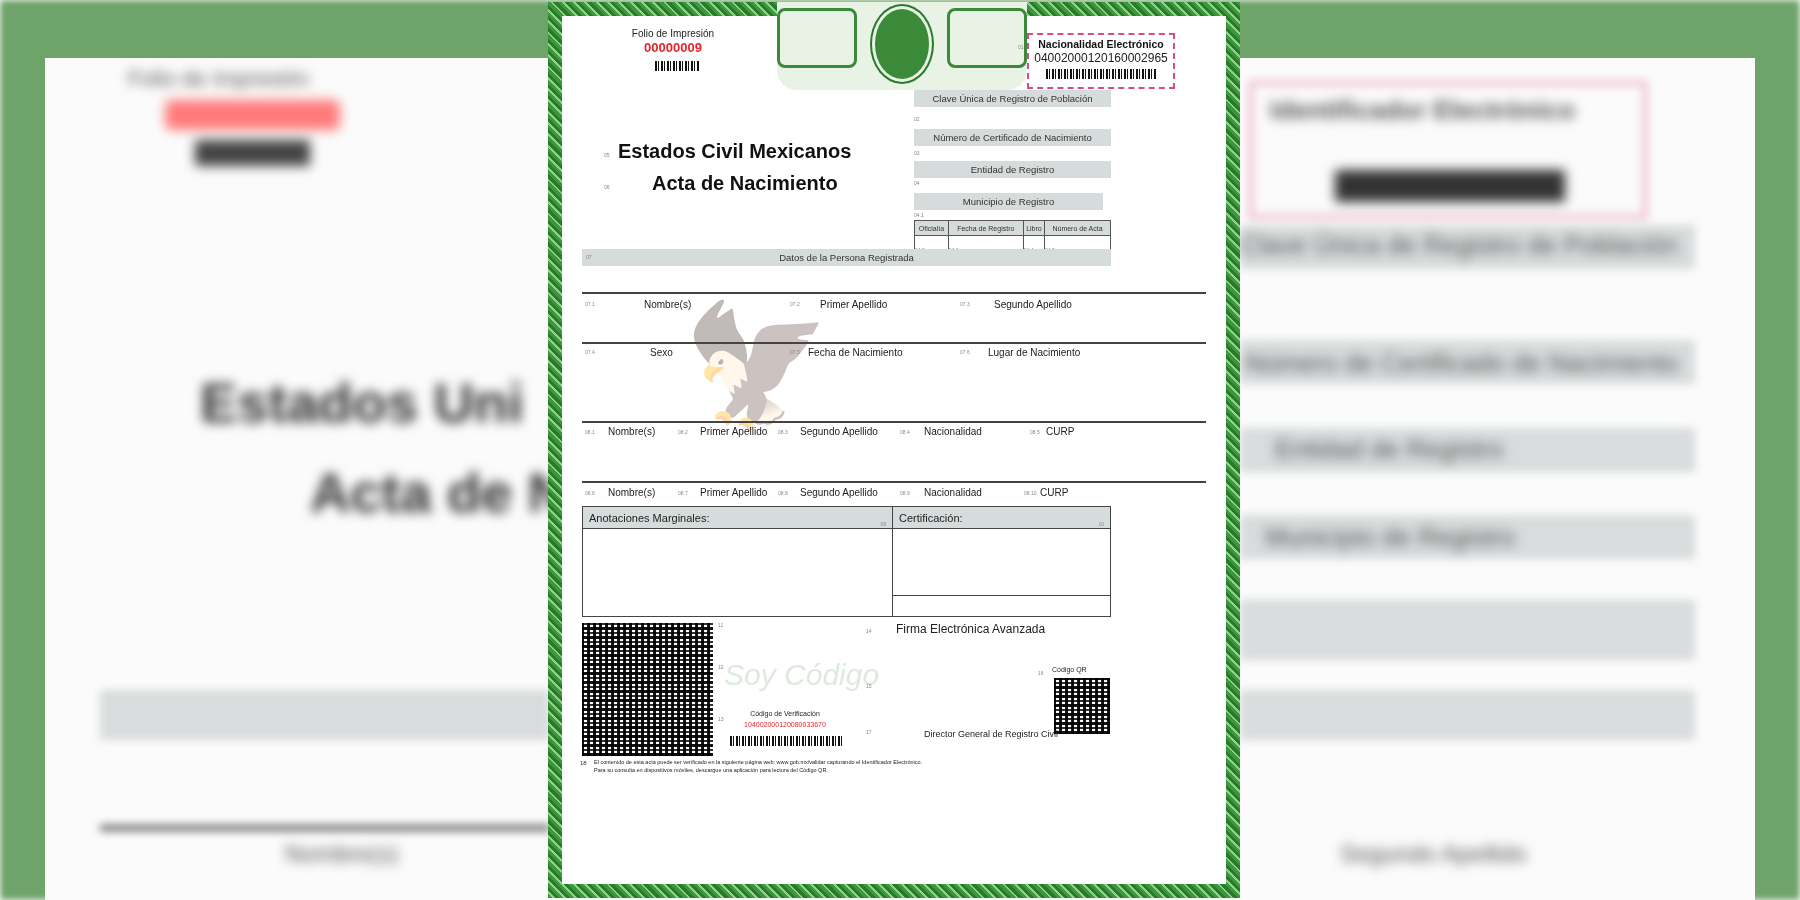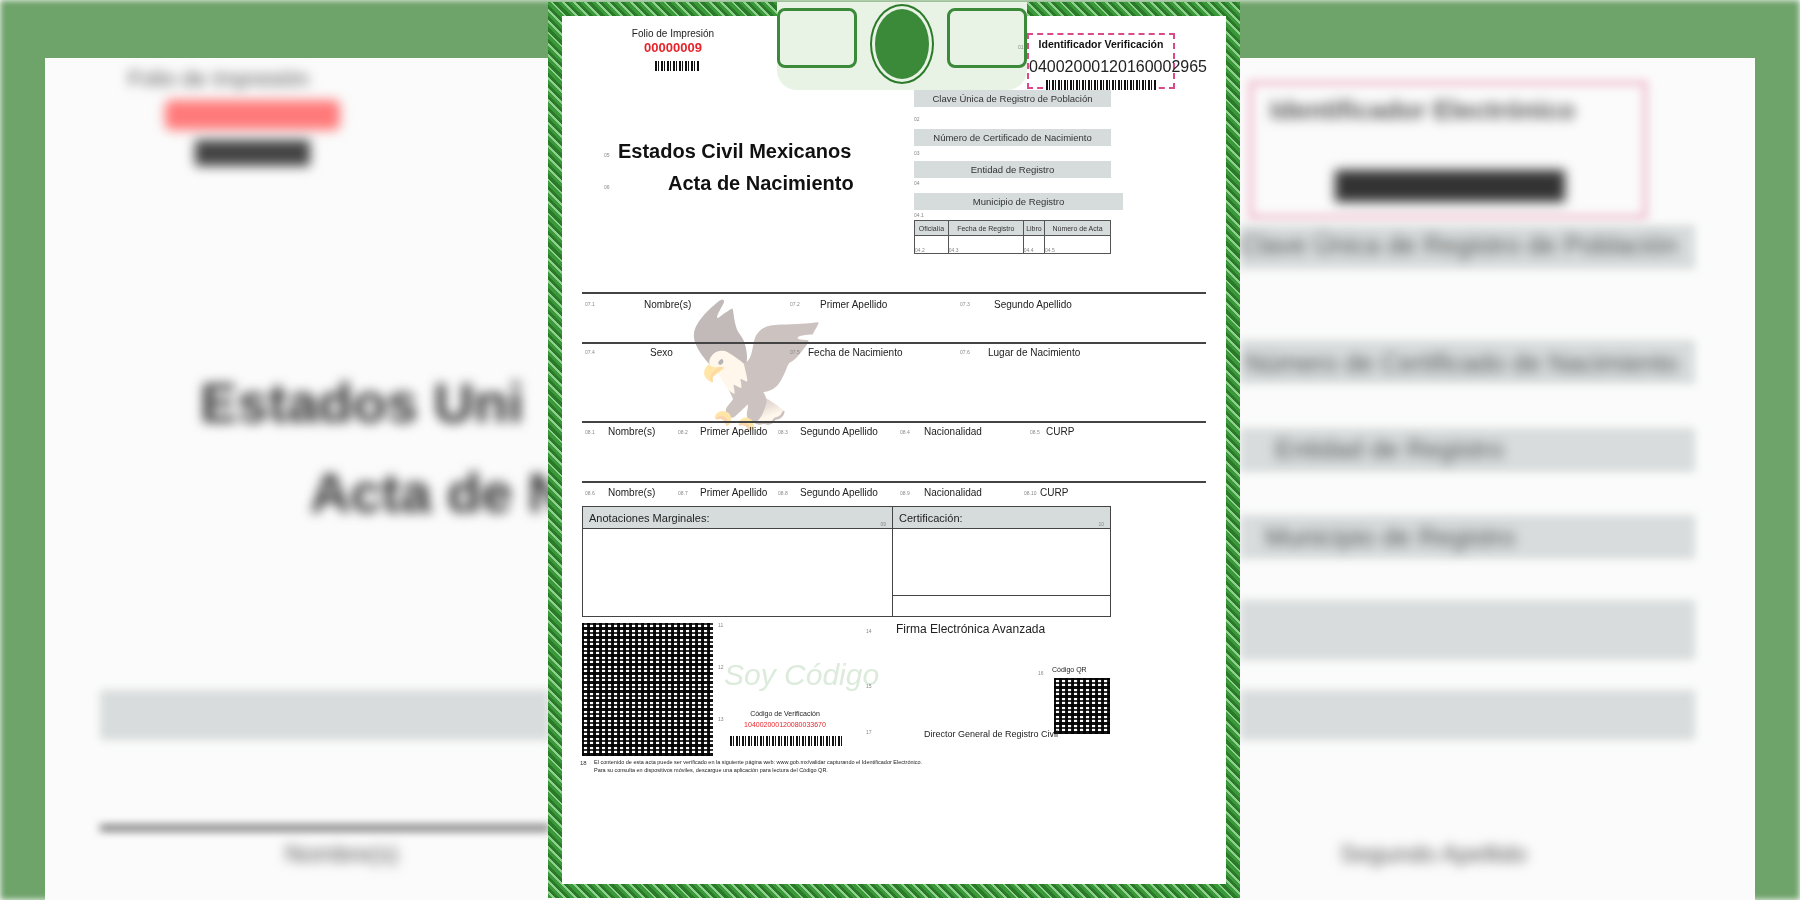--- a/index.html
+++ b/index.html
@@ -67,37 +67,37 @@
    <div class="seal"></div>
    <div class="scroll" style="right:0"></div>
   </div>
 
   <div class="lbl" style="left:56px;top:12px;width:110px;text-align:center">Folio de Impresión</div>
   <div class="lbl" style="left:56px;top:24px;width:110px;text-align:center;color:#e8242a;font-size:13px;font-weight:bold">00000009</div>
   <div style="position:absolute;left:93px;top:41px;width:44px"><span class="barcode" style="width:44px"></span></div>
 
   <div class="num" style="left:456px;top:28px">01</div>
   <div class="idbox">
-   <div style="font-size:10.5px;font-weight:bold;color:#111">Identificador Verificación</div>
-   <div style="font-size:16px;color:#222;margin-top:8px">04002000120160002965</div>
+   <div style="font-size:10.5px;font-weight:bold;color:#111">Nacionalidad Electrónico</div>
+   <div style="font-size:12px;color:#222;margin-top:1px">04002000120160002965</div>
    <span class="barcode" style="width:110px;margin-top:3px"></span>
   </div>
 
   <div class="num" style="left:42px;top:136px">05</div>
   <div class="big" style="left:56px;top:124px">Estados Civil Mexicanos</div>
   <div class="num" style="left:42px;top:168px">06</div>
-  <div class="big" style="left:106px;top:156px">Acta de Nacimiento</div>
+  <div class="big" style="left:90px;top:156px">Acta de Nacimiento</div>
 
   <div class="bar" style="left:352px;top:74px;width:197px">Clave Única de Registro de Población</div>
   <div class="num" style="left:352px;top:100px">02</div>
   <div class="bar" style="left:352px;top:113px;width:197px">Número de Certificado de Nacimiento</div>
   <div class="num" style="left:352px;top:134px">03</div>
   <div class="bar" style="left:352px;top:145px;width:197px">Entidad de Registro</div>
   <div class="num" style="left:352px;top:164px">04</div>
-  <div class="bar" style="left:352px;top:177px;width:209px">Municipio de Registro</div>
+  <div class="bar" style="left:352px;top:177px;width:189px">Municipio de Registro</div>
   <div class="num" style="left:352px;top:196px">04.1</div>
 
   <table class="reg" style="left:352px;top:204px;width:197px">
    <tbody>
           <tr>
     <td>Oficialía</td>
     <td>Fecha de Registro</td>
     <td>Libro</td>
     <td>Número de Acta</td>
    </tr>
@@ -105,20 +105,24 @@
     <td style="text-align:left;vertical-align:bottom;font-size:5px;color:#888">04.2</td>
     <td style="text-align:left;vertical-align:bottom;font-size:5px;color:#888">04.3</td>
     <td style="text-align:left;vertical-align:bottom;font-size:5px;color:#888">04.4</td>
     <td style="text-align:left;vertical-align:bottom;font-size:5px;color:#888">04.5</td>
    </tr>
   </tbody>
       </table>
 
   <div class="watermark" style="left:120px;top:280px;font-size:120px;font-style:normal;opacity:.35;color:#c6dec6">🦅</div>
 
+  <div class="bar" style="left:20px;top:233px;width:529px">
+   <span class="num" style="left:4px;top:0">07</span>
+   <span>Datos de la Persona Registrada</span>
+  </div>
   <div class="rule" style="left:20px;right:20px;top:276px"></div>
   <div class="num" style="left:23px;top:285px">07.1</div>
   <div class="lbl" style="left:82px;top:283px">Nombre(s)</div>
   <div class="num" style="left:228px;top:285px">07.2</div>
   <div class="lbl" style="left:258px;top:283px">Primer Apellido</div>
   <div class="num" style="left:398px;top:285px">07.3</div>
   <div class="lbl" style="left:432px;top:283px">Segundo Apellido</div>
 
   <div class="rule" style="left:20px;right:20px;top:326px"></div>
   <div class="num" style="left:23px;top:333px">07.4</div>

